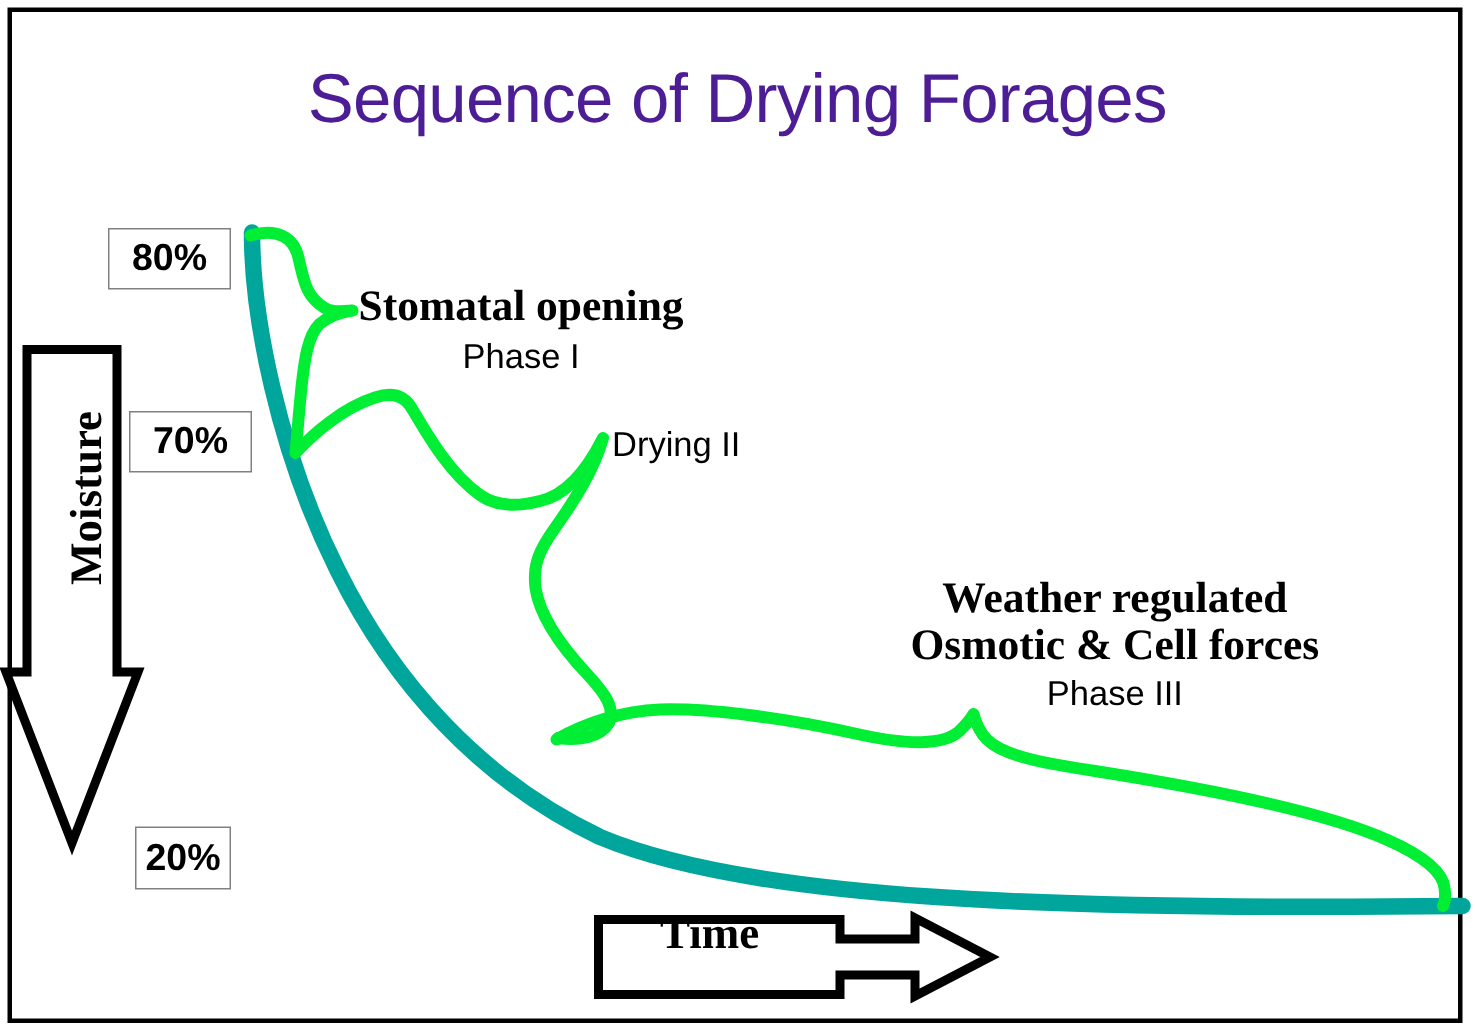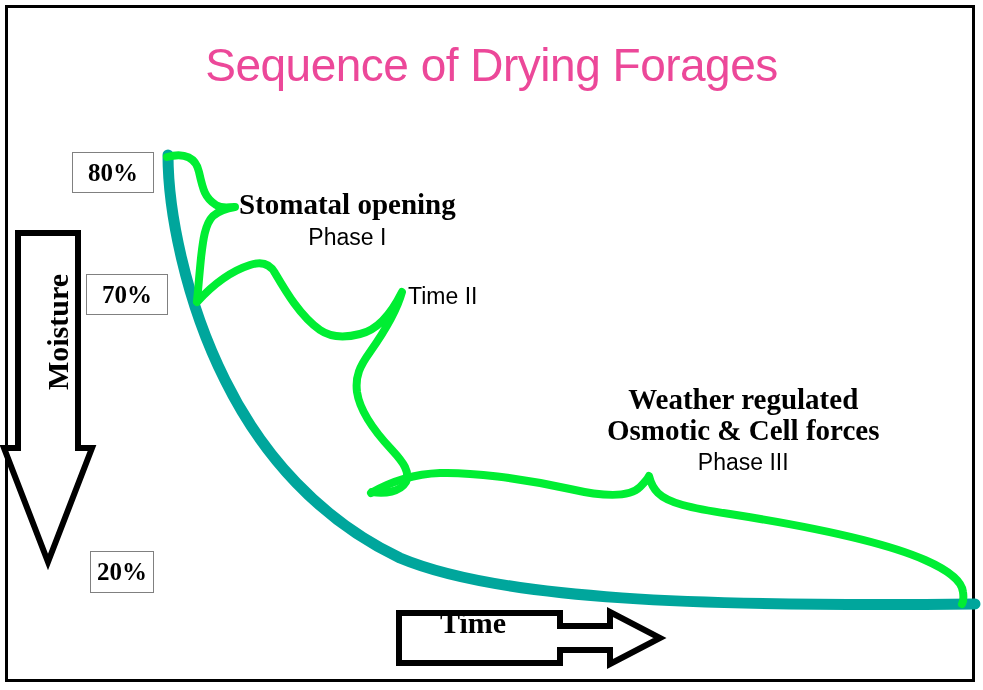--- a/index.html
+++ b/index.html
@@ -33,29 +33,29 @@
   }
   .title-text {
     position: absolute;
     left: 0;
     top: 38px;
     width: 983px;
     text-align: center;
     font-family: "Liberation Sans", sans-serif;
     font-size: 46px;
     font-weight: 400;
-    color: #ec4899;
+    color: #4c1d95;
     letter-spacing: -0.5px;
     white-space: nowrap;
   }
   .pct-box {
     position: absolute;
     border: 1px solid #808080;
     background: transparent;
-    font-family: Liberation Serif, serif;
+    font-family: Liberation Sans, sans-serif;
     font-weight: bold;
     font-size: 25px;
     color: #000000;
     display: flex;
     align-items: center;
     justify-content: center;
     box-sizing: border-box;
   }
   #pct-80 { left: 72px;  top: 152px; width: 82px; height: 41px; }
   #pct-70 { left: 86px;  top: 274px; width: 82px; height: 41px; }
@@ -185,21 +185,21 @@
   <div class="pct-box" id="pct-80">80%</div>
   <div class="pct-box" id="pct-70">70%</div>
   <div class="pct-box" id="pct-20">20%</div>
 
   <div class="phase-block" id="phase-1">
     <div class="phase-title">Stomatal opening</div>
     <div class="phase-sub">Phase I</div>
   </div>
 
   <div class="phase-block" id="phase-2">
-    <div class="phase-sub">Time II</div>
+    <div class="phase-sub">Drying II</div>
   </div>
 
   <div class="phase-block" id="phase-3">
     <div class="phase-title">Weather regulated</div>
     <div class="phase-title">Osmotic &amp; Cell forces</div>
     <div class="phase-sub">Phase III</div>
   </div>
 
 </div>
 

